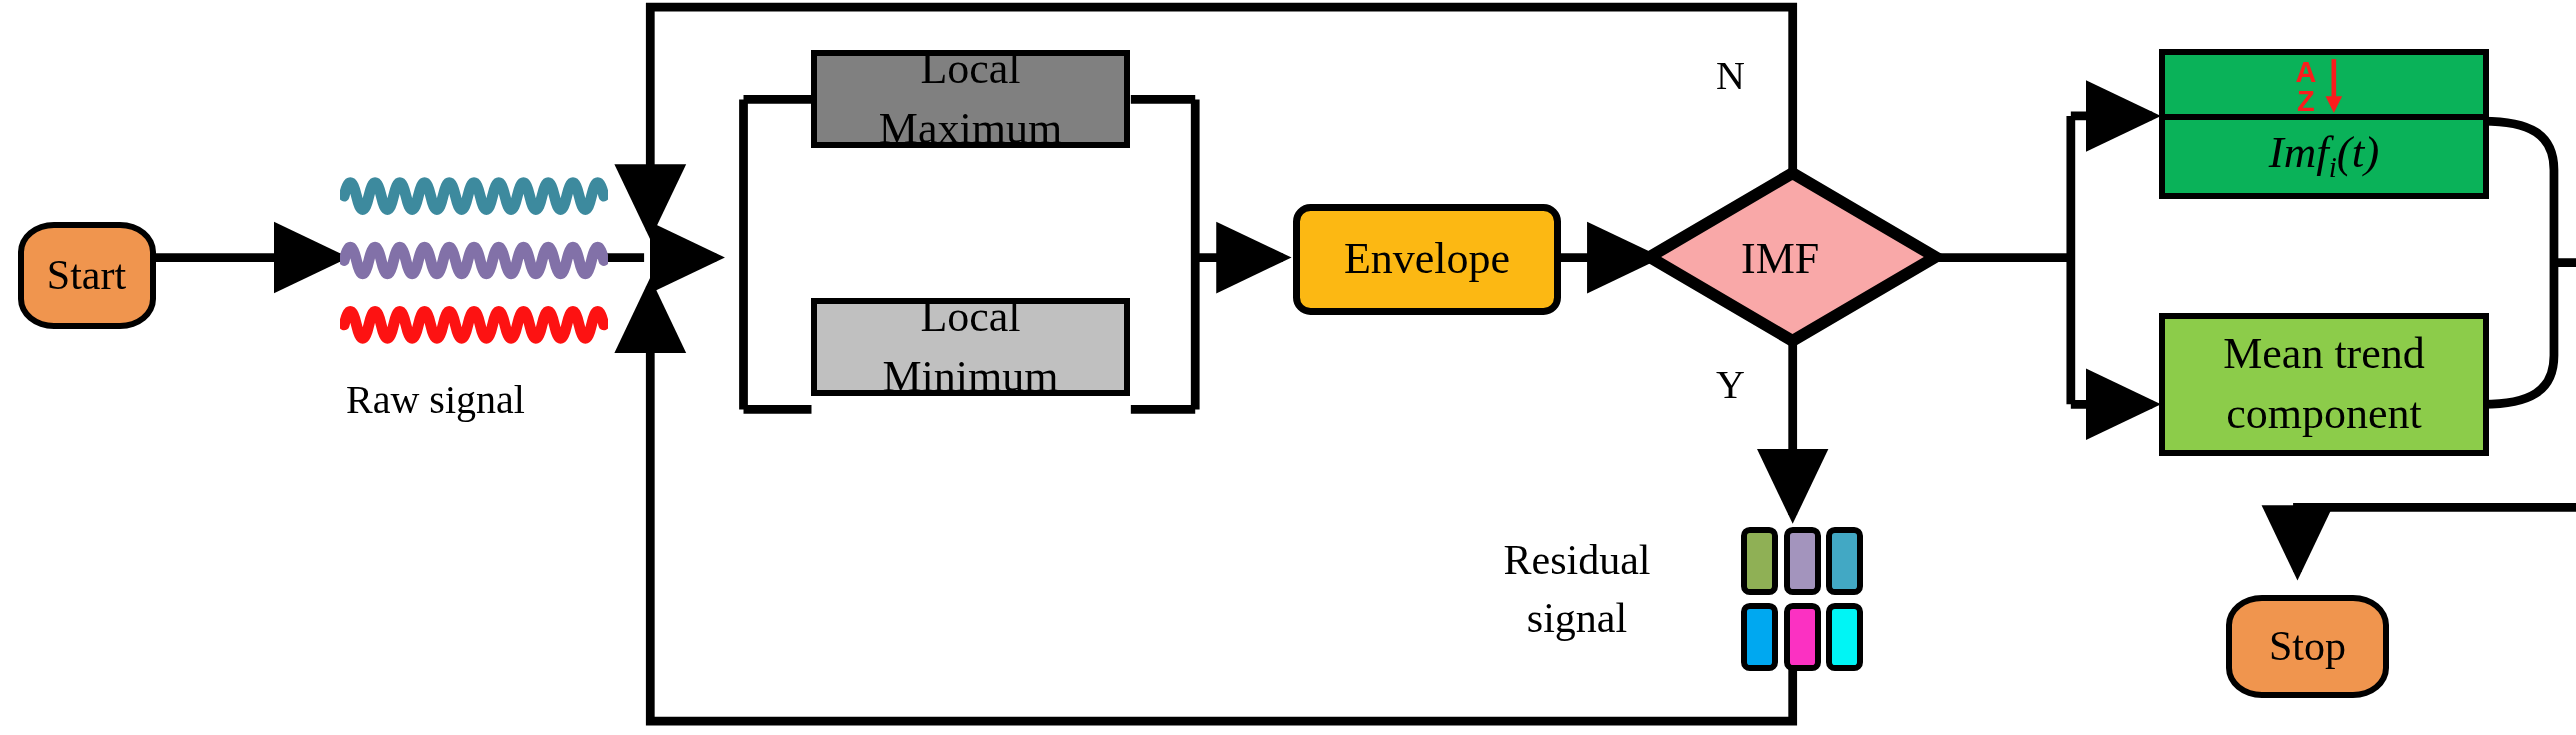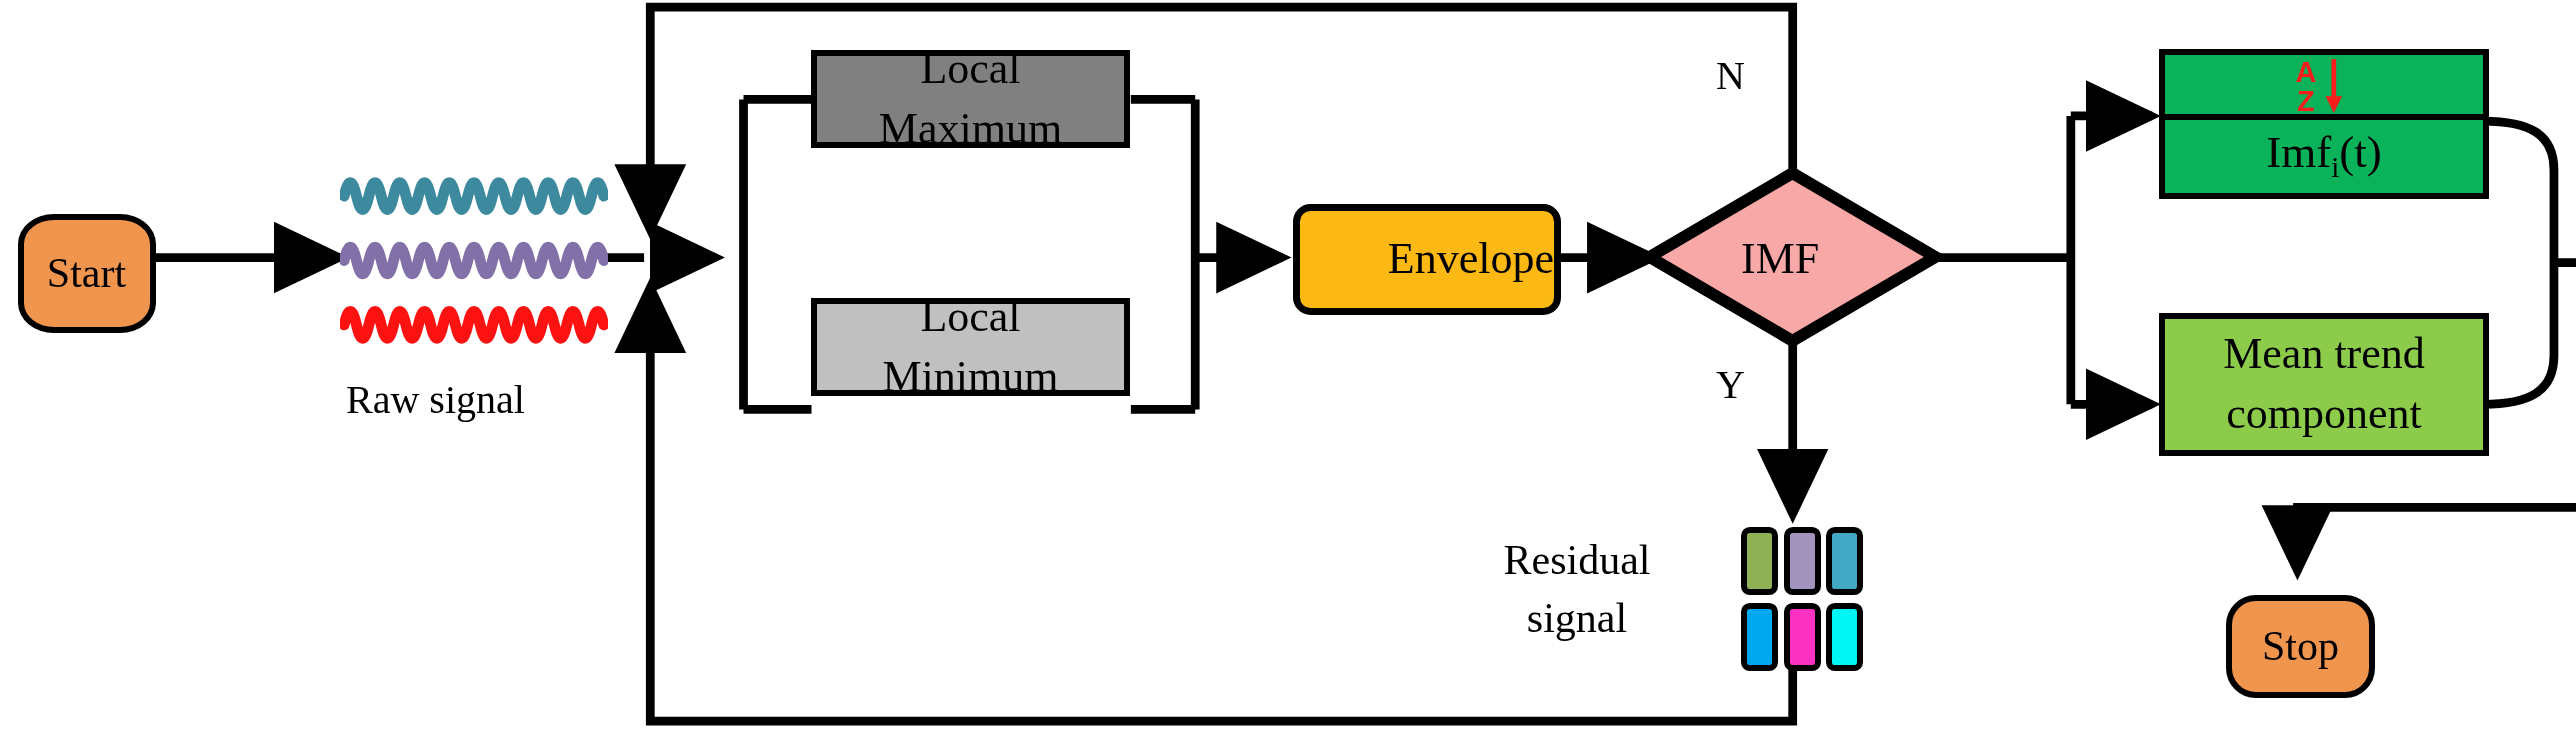--- a/index.html
+++ b/index.html
@@ -60,21 +60,21 @@
       <path d="M 3750 500 H 4020"></path>
       <path d="M 4020 225 V 785"></path>
       <path d="M 4020 225 H 4178" marker-end="url(#ah)"></path>
       <path d="M 4020 785 H 4178" marker-end="url(#ah)"></path>
 
       <path d="M 4820 235 C 4910 235 4958 260 4958 330 V 690 C 4958 760 4910 785 4820 785"></path>
       <path d="M 4958 510 H 5110 V 985 H 4460 V 1110" marker-end="url(#ah)"></path>
     </g>
   </svg>
 
-  <div class="node term" style="left:17.5px;top:214px;width:138px;height:119px;">
+  <div class="node term" style="left:17.5px;top:222px;width:138px;height:107px;">
     <span>Start</span>
   </div>
 
   <svg style="position:absolute;left:340px;top:165px;width:268px;height:191px;" viewBox="0 0 520 370">
     <g fill="none" stroke-width="21" stroke-linecap="round">
       <path stroke="#3d8a9e" d="M8 60 Q20 8 32 60 Q44 112 56 60 Q68 8 80 60 Q92 112 104 60 Q116 8 128 60 Q140 112 152 60
            Q164 8 176 60 Q188 112 200 60 Q212 8 224 60 Q236 112 248 60 Q260 8 272 60 Q284 112 296 60
            Q308 8 320 60 Q332 112 344 60 Q356 8 368 60 Q380 112 392 60 Q404 8 416 60 Q428 112 440 60
            Q452 8 464 60 Q476 112 488 60 Q500 8 512 60"></path>
       <path stroke="#8271a8" d="M8 185 Q20 133 32 185 Q44 237 56 185 Q68 133 80 185 Q92 237 104 185 Q116 133 128 185 Q140 237 152 185
@@ -92,21 +92,21 @@
   <div class="node rect gmax multiline" style="left:811px;top:50px;width:319px;height:98px;">
     <span>Local</span>
     <span>Maximum</span>
   </div>
 
   <div class="node rect gmin multiline" style="left:811px;top:298px;width:319px;height:98px;">
     <span>Local</span>
     <span>Minimum</span>
   </div>
 
-  <div class="node round" style="left:1293px;top:204px;width:268px;height:111px;justify-content:flex-end;">
+  <div class="node round" style="left:1293px;top:204px;width:268px;height:111px;">
     <span>Envelope</span>
   </div>
 
   <svg style="position:absolute;left:1643px;top:167px;width:299px;height:180px;" viewBox="0 0 580 350">
     <polygon points="290,12 568,175 290,338 12,175" fill="#f9a8a8" stroke="#000" stroke-width="23"></polygon>
   </svg>
   <div class="diamondtxt" style="left:1741px;top:233px;">IMF</div>
 
   <div class="lbl" style="left:1716px;top:52px;">N</div>
 
@@ -127,28 +127,28 @@
 
   <div class="node rect grn" style="left:2159px;top:49px;width:330px;height:72px;">
     <svg style="width:88px;height:61px;font-size:85px" viewBox="0 0 170 118">
       <text x="50" y="52" font-family="Liberation Sans, sans-serif" font-size="56" font-weight="bold" fill="#fb1c1c" text-anchor="middle">A</text>
       <text x="50" y="108" font-family="Liberation Sans, sans-serif" font-size="56" font-weight="bold" fill="#fb1c1c" text-anchor="middle">Z</text>
       <line x1="104" y1="8" x2="104" y2="86" stroke="#fb1c1c" stroke-width="9"></line>
       <path d="M88 80 L104 112 L120 80 z" fill="#fb1c1c"></path>
     </svg>
   </div>
   <div class="node rect grn" style="left:2159px;top:114px;width:330px;height:85px;">
-    <span style="font-size:45px;">
+    <span style="font-style:italic;font-size:45px;">
       <span>Imf</span><sub style="font-size:29px;">i</sub><span>(t)</span>
     </span>
   </div>
 
   <div class="node rect grn2 multiline" style="left:2159px;top:313px;width:330px;height:143px;">
     <span>Mean trend</span>
     <span>component</span>
   </div>
 
-  <div class="node term" style="left:2226px;top:595px;width:149px;height:103px;border-radius:30px;">
+  <div class="node term" style="left:2226px;top:595px;width:163px;height:103px;">
     <span>Stop</span>
   </div>
 
 </div>
 
 
 </body></html>

